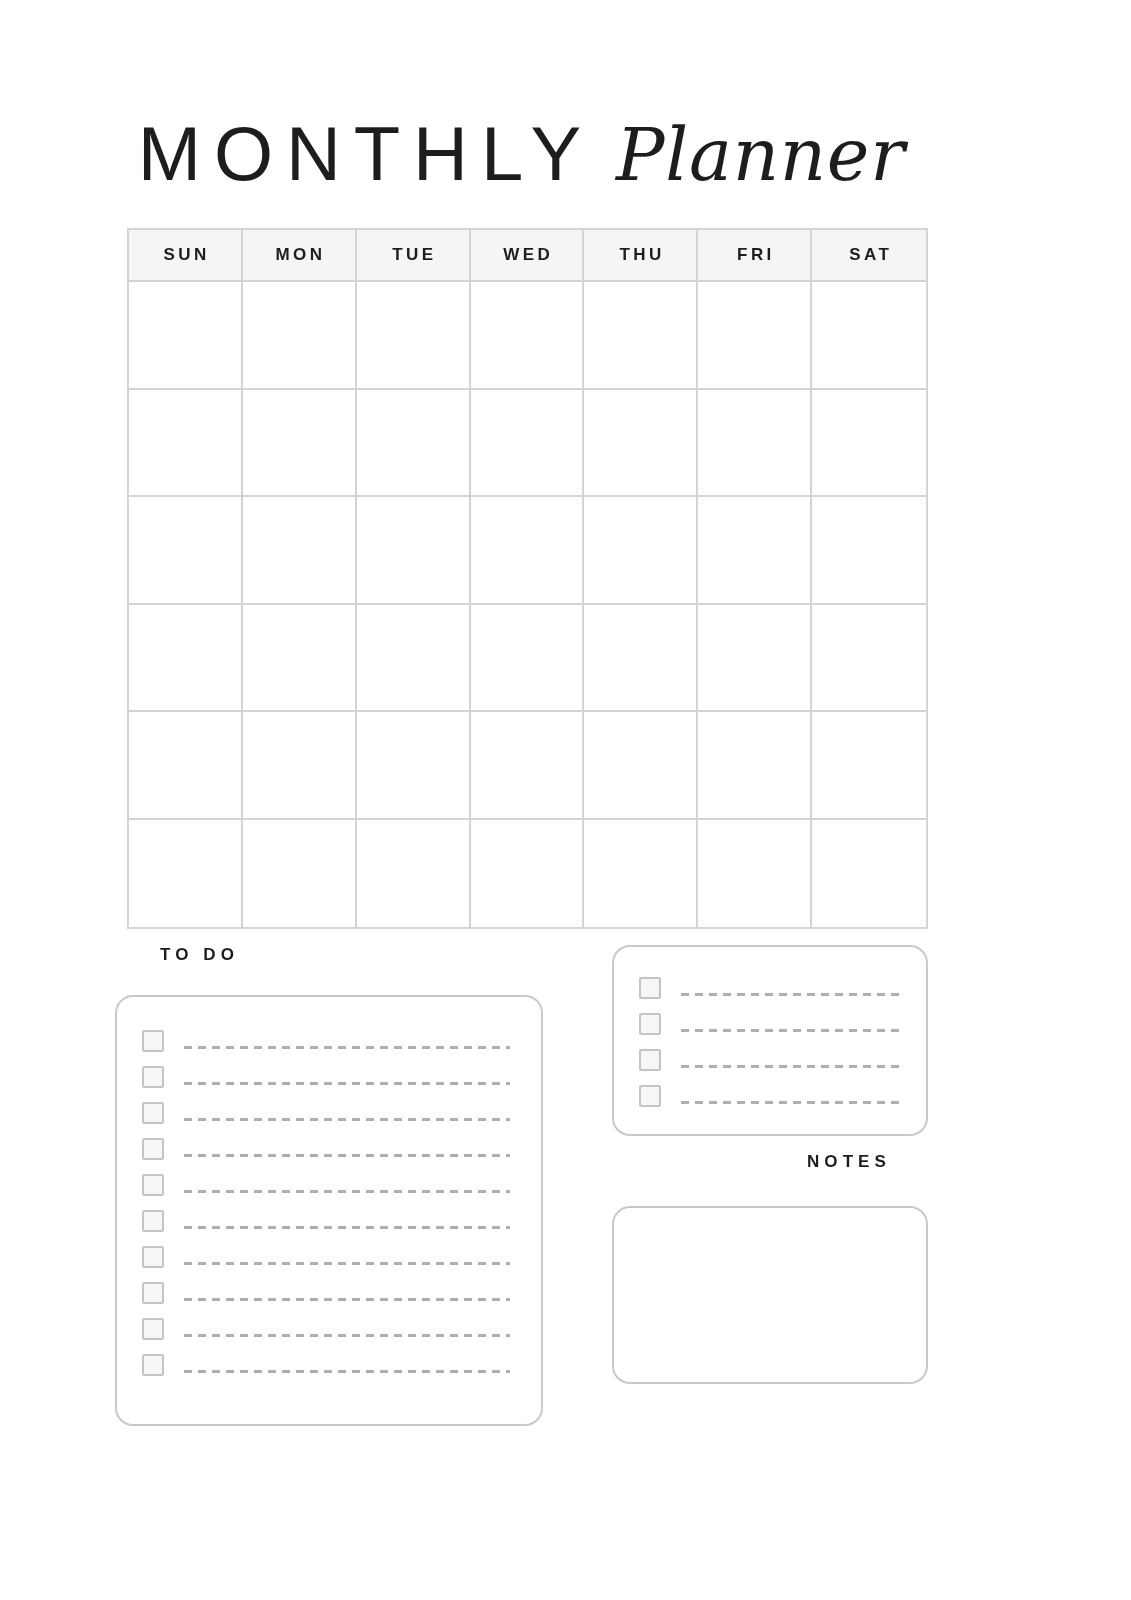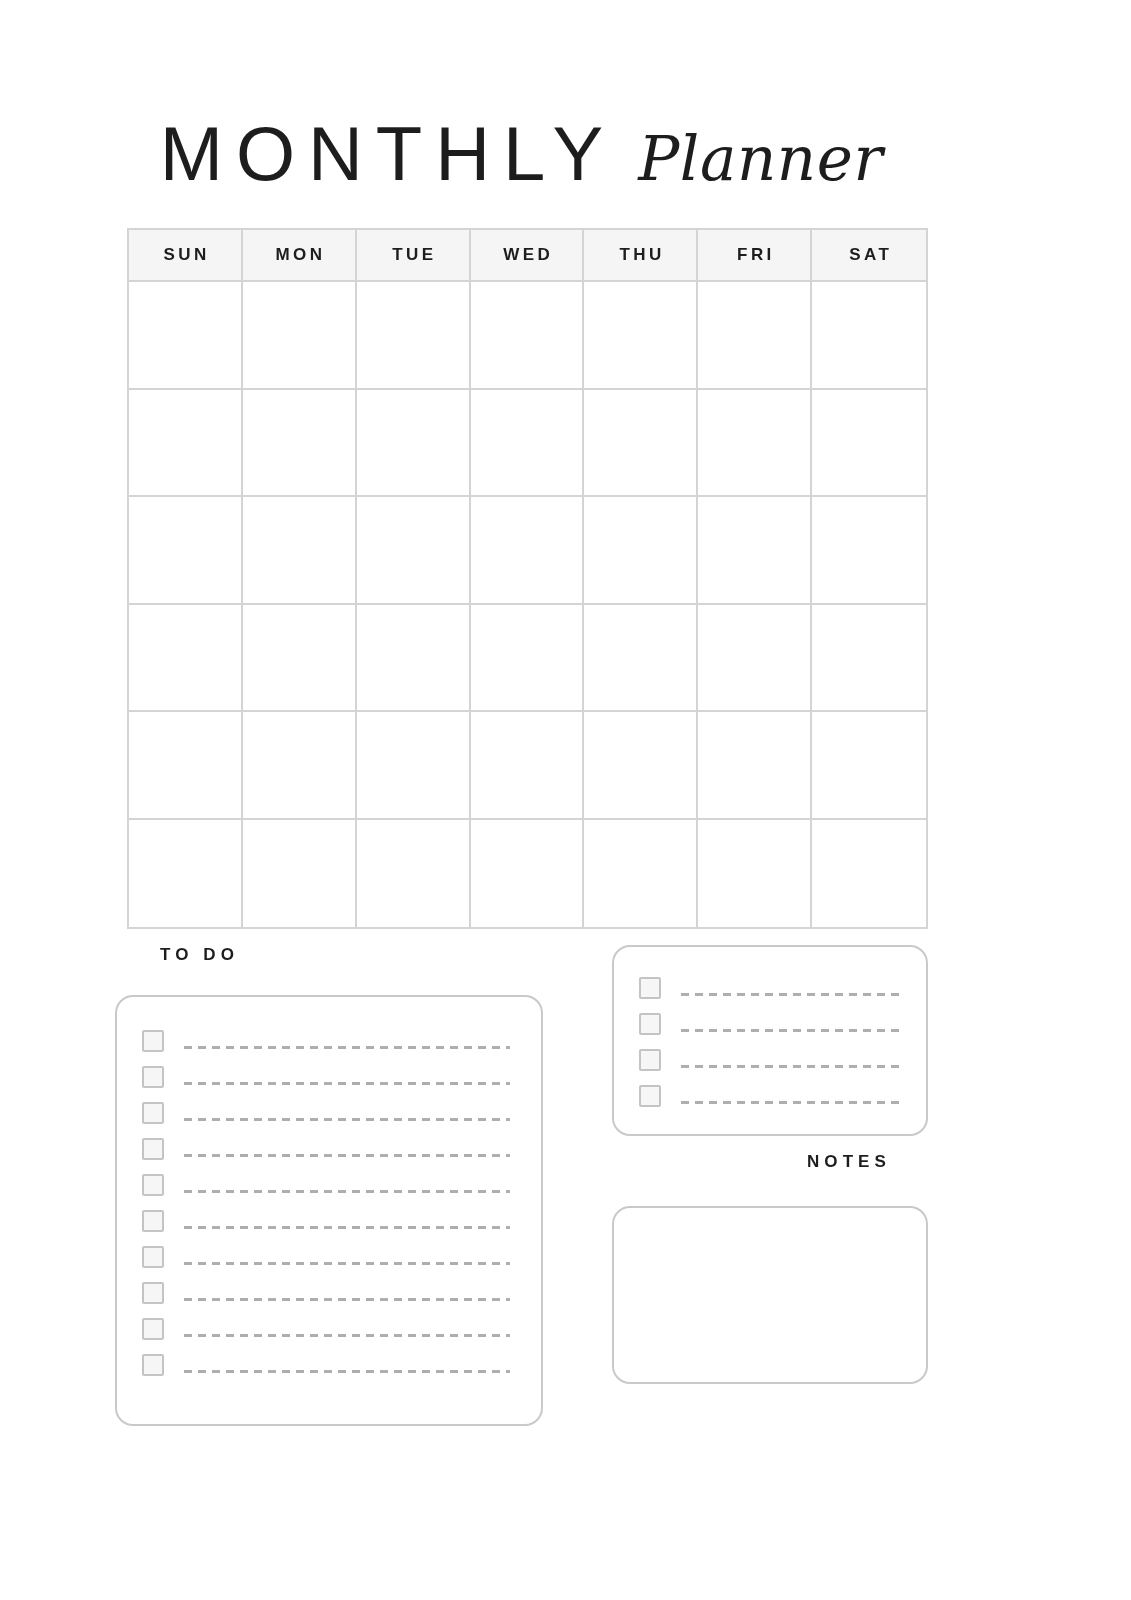--- a/index.html
+++ b/index.html
@@ -24,21 +24,21 @@
   .title-row{
     display:flex;justify-content:center;align-items:baseline;
     gap:22px;padding-top:116px;white-space:nowrap;
   }
   .t-main{
     font-size:76px;font-weight:400;letter-spacing:0.17em;
     line-height:1;color:var(--text);
   }
   .t-script{
     font-family:"DejaVu Serif",serif;font-style:italic;font-weight:400;
-    font-size:61px;line-height:1;color:var(--text);letter-spacing:0.01em;
+    font-size:72px;line-height:1;color:var(--text);letter-spacing:0.01em;
   }
   
   .month-row{display:flex;align-items:flex-end;margin-top:24px;padding-left:37px;}
   .month-label{font-size:17px;font-weight:700;letter-spacing:0.22em;line-height:1.2;}
   .month-line{
     display:inline-block;width:256px;height:3px;margin-left:12px;margin-bottom:0px;
     background:repeating-linear-gradient(90deg,var(--dash) 0 10px,transparent 10px 16px);
   }
   
   .calendar{

